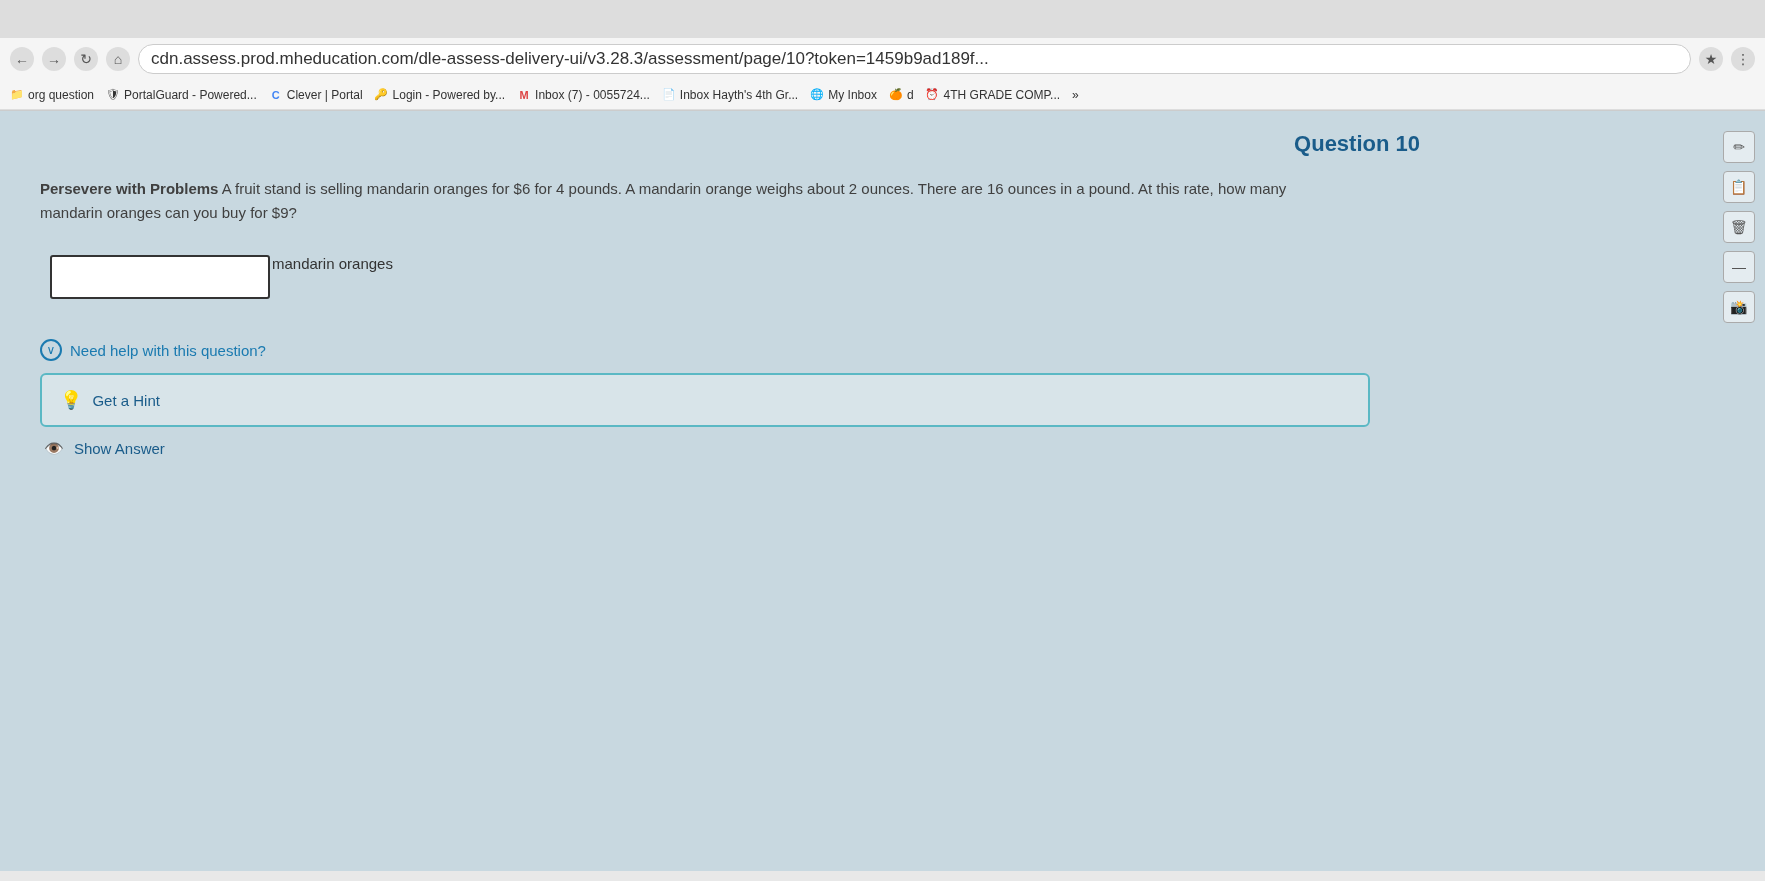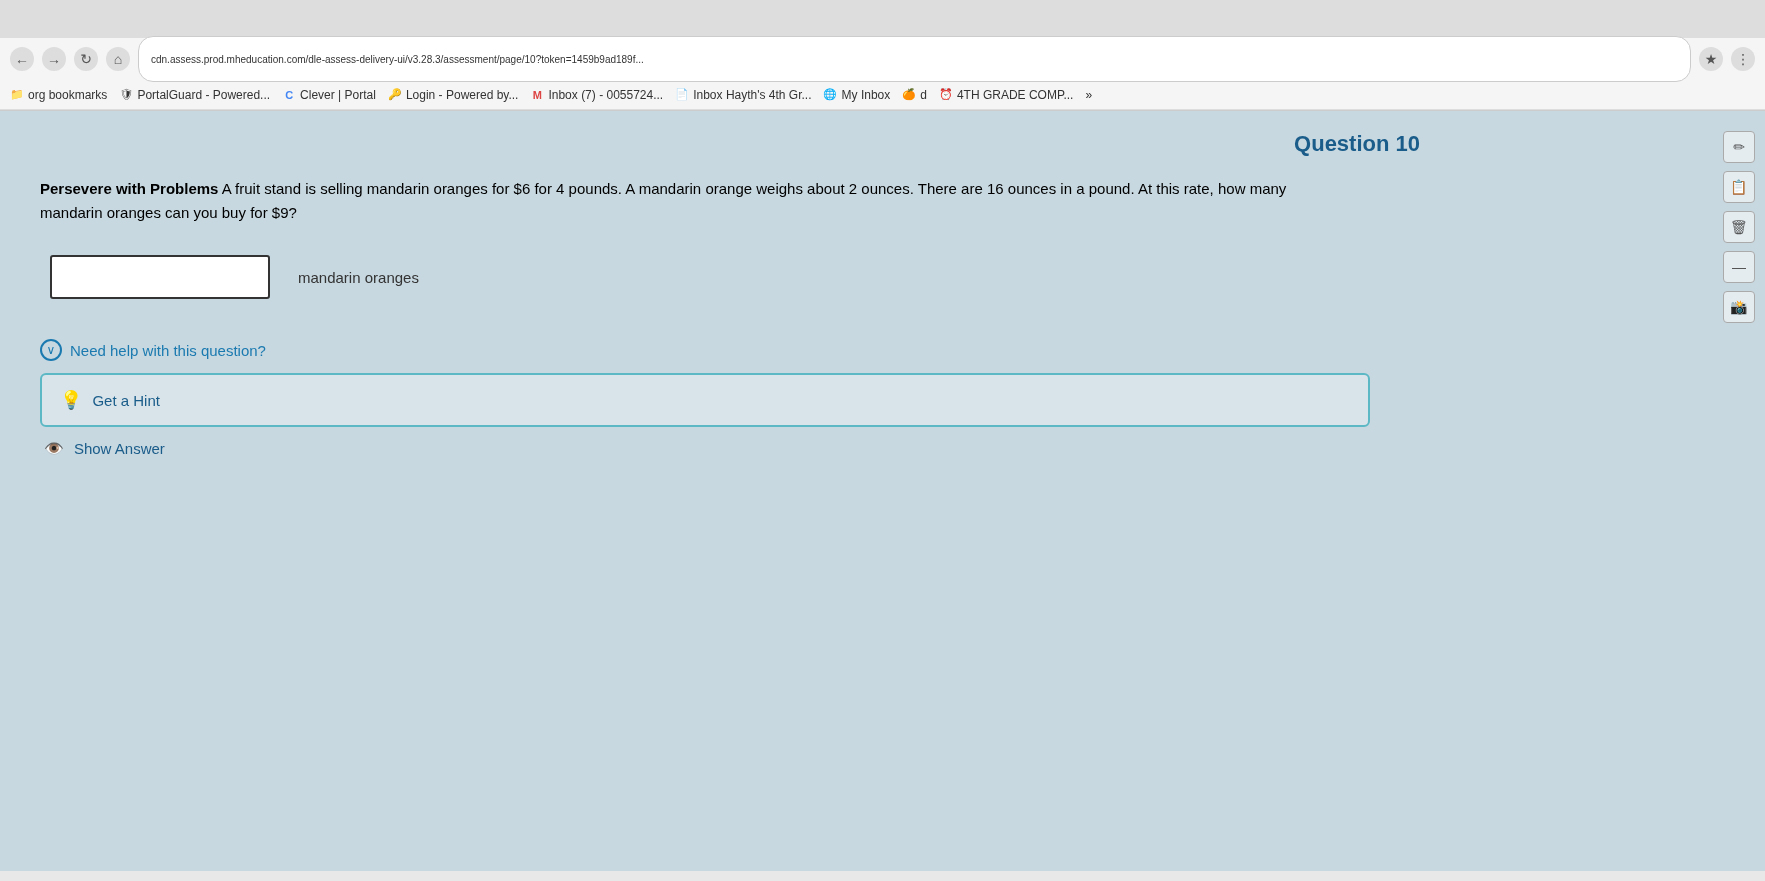--- a/index.html
+++ b/index.html
@@ -44,25 +44,25 @@
       cursor: pointer;
       display: flex;
       align-items: center;
       justify-content: center;
       font-size: 14px;
       color: #555;
     }
 
     .address-bar {
       flex: 1;
-      height: 46px;
+      height: 30px;
       border: 1px solid #ccc;
       border-radius: 15px;
       padding: 0 12px;
-      font-size: 10px;
+      font-size: 17px;
       background: white;
       color: #333;
       outline: none;
     }
 
     .bookmarks-bar {
       display: flex;
       align-items: center;
       padding: 4px 10px;
       background: #f5f5f5;
@@ -134,34 +134,33 @@
     .question-number {
       font-size: 22px;
       font-weight: bold;
       color: #1a5c8a;
       margin-bottom: 20px;
       text-align: right;
     }
 
     .question-text {
       font-size: 15px;
-      color: #000000;
+      color: #404040;
       line-height: 1.6;
       margin-bottom: 30px;
       max-width: 1300px;
     }
 
     .question-text .bold {
       font-weight: bold;
     }
 
     .answer-row {
       display: flex;
-      align-items: center;
-      gap: 28px;
+      gap: 2px;
       margin-bottom: 40px;
       margin-left: 10px;
     }
 
     .answer-input {
       width: 220px;
       height: 44px;
       border: 2px solid #333;
       border-radius: 3px;
       background: white;
@@ -259,21 +258,21 @@
     <button class="nav-btn">↻</button>
     <button class="nav-btn">⌂</button>
     <input class="address-bar" type="text" value="cdn.assess.prod.mheducation.com/dle-assess-delivery-ui/v3.28.3/assessment/page/10?token=1459b9ad189f..." style="">
     <button class="nav-btn">★</button>
     <button class="nav-btn">⋮</button>
   </div>
 
   <div class="bookmarks-bar">
     <span class="bookmark-item">
       <span class="bookmark-icon">📁</span>
-      <span>org bookmarks</span>
+      <span>org question</span>
     </span>
     <span class="bookmark-item">
       <span class="bookmark-icon">🛡</span>
       <span>PortalGuard - Powered...</span>
     </span>
     <span class="bookmark-item">
       <span class="bookmark-icon" style="color:#4285f4;font-weight:bold;">C</span>
       <span>Clever | Portal</span>
     </span>
     <span class="bookmark-item">

